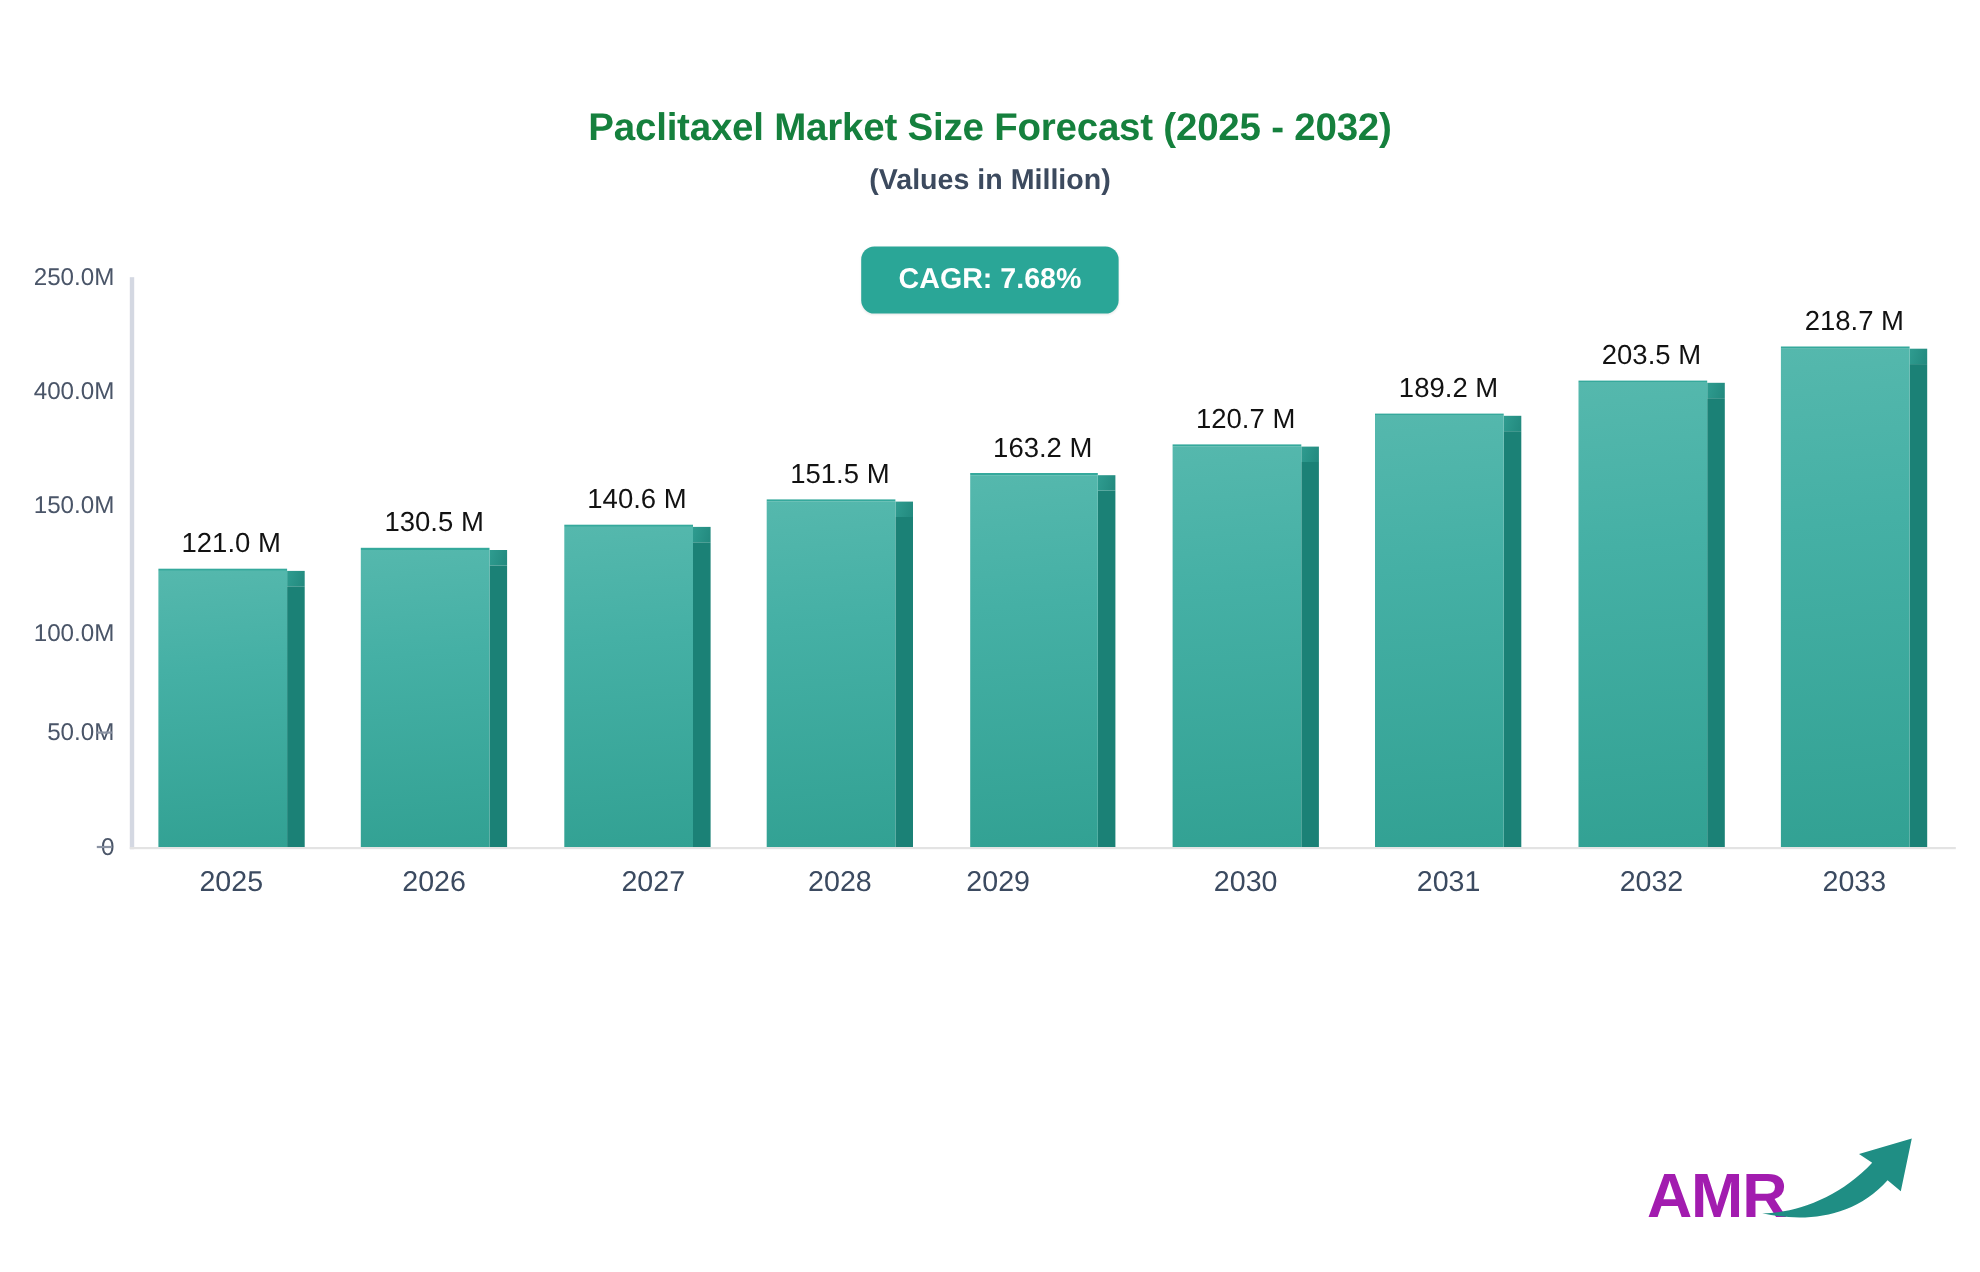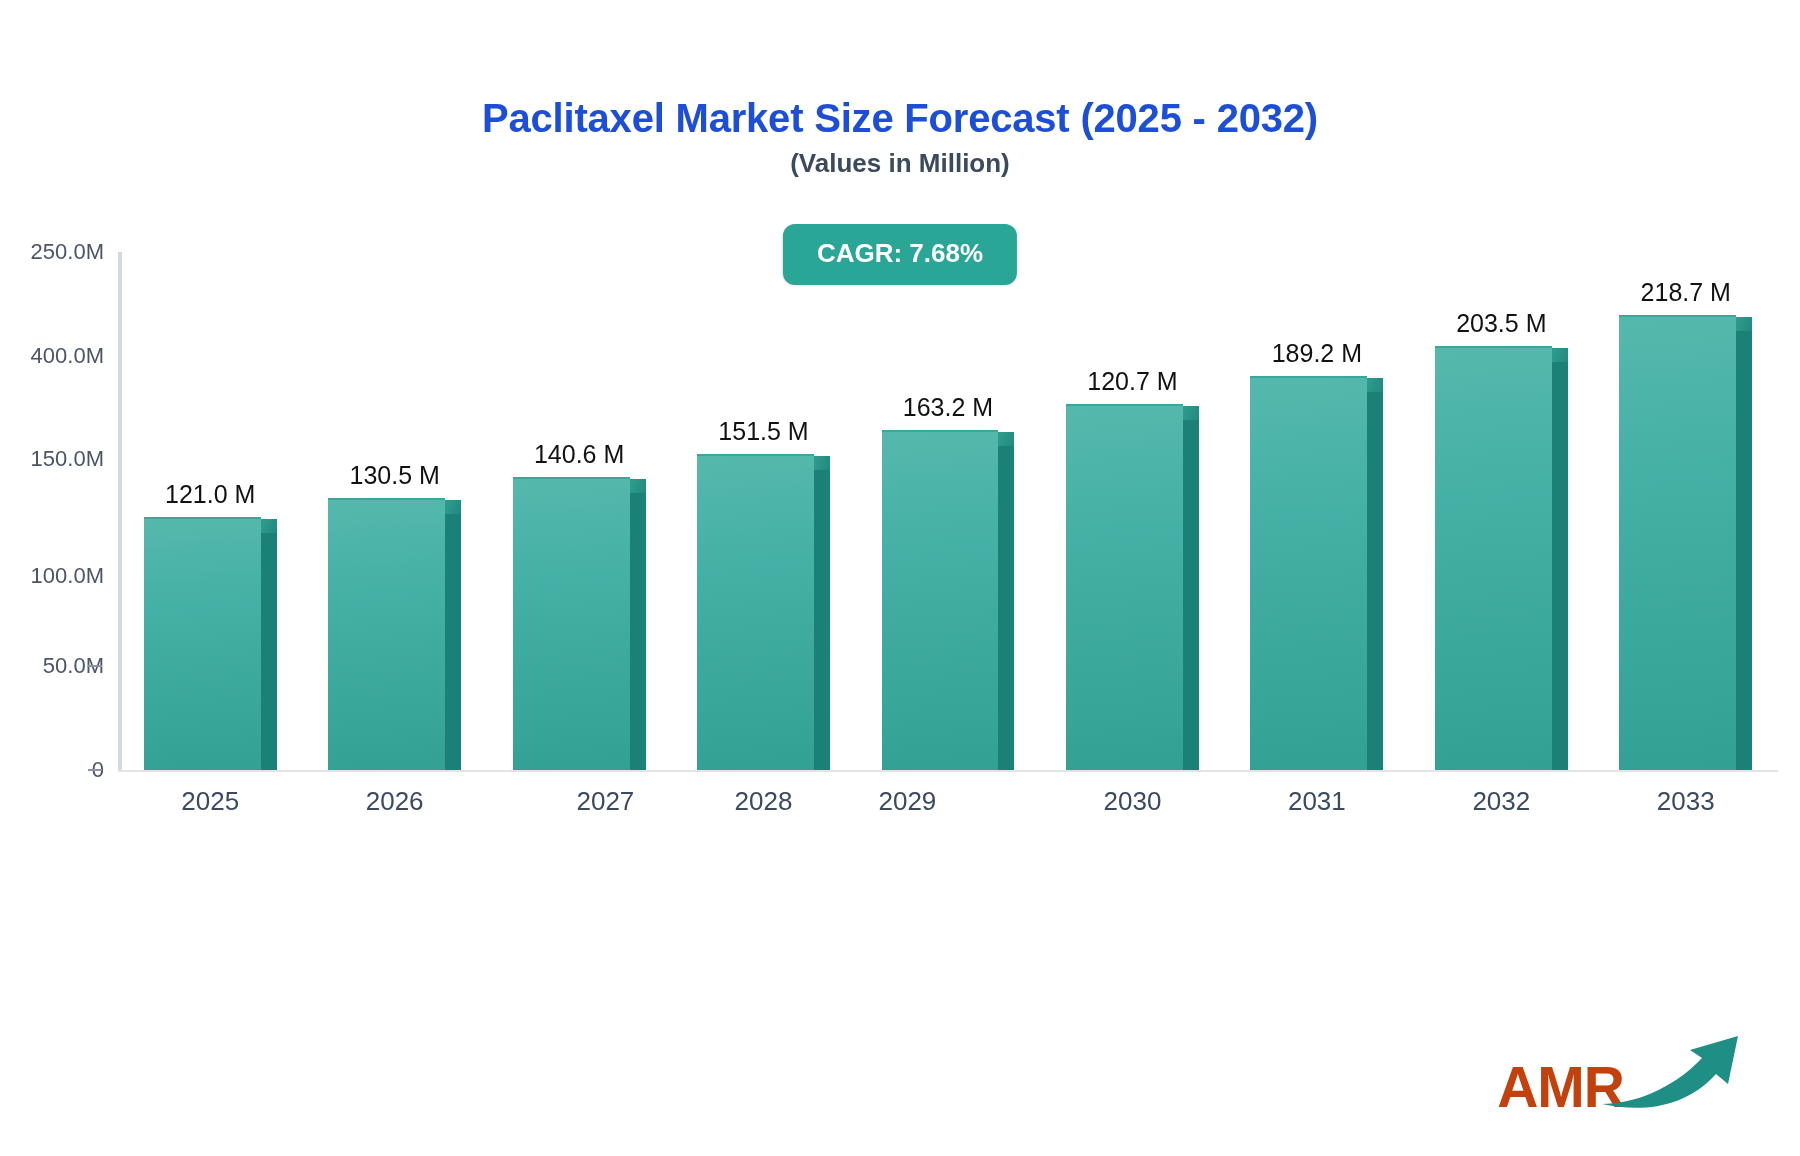--- a/index.html
+++ b/index.html
@@ -8,21 +8,21 @@
     background:#ffffff;
     font-family:"Liberation Sans","DejaVu Sans",sans-serif;
     overflow:hidden;
     position:relative;
   }
 
   
   #chart-title{
     position:absolute;left:0;top:96px;width:1800px;
     text-align:center;
-    font-size:40px;font-weight:bold;color:#1d4ed8;
+    font-size:35px;font-weight:bold;color:#15803d;
     letter-spacing:-0.2px;
   }
   #chart-subtitle{
     position:absolute;left:0;top:148px;width:1800px;
     text-align:center;
     font-size:26px;font-weight:bold;color:#3c4a5e;
   }
   #cagr-badge{
     position:absolute;left:50%;top:224px;transform:translateX(-50%);
     background:#2aa697;
@@ -110,21 +110,21 @@
     font-weight:normal;
   }
 
   
   #amr-logo{
     position:absolute;
     right:52px;bottom:40px;
     display:flex;align-items:flex-end;
   }
   #amr-text{
-    font-size:57px;font-weight:bold;color:#c2410c;
+    font-size:57px;font-weight:bold;color:#a21caf;
     letter-spacing:-1px;line-height:1;
   }
   #amr-arrow{
     margin-left:-26px;margin-bottom:2px;
   }
 </style>
 </head>
 <body>
 
 <div id="chart-title">Paclitaxel Market Size Forecast (2025 - 2032)</div>
@@ -208,19 +208,19 @@
     <svg width="150" height="80" viewBox="0 0 150 80">
       <path d="M4 74 C 34 74, 74 60, 104 28 L 92 20 L 140 6 L 130 54 L 118 44 C 86 80, 40 82, 4 74 Z" fill="#1f8e84"></path>
     </svg>
   </div>
 </div>
 
 <div class="y-tick-dash" style="top: 770px; left: 88px;"></div>
 <div class="y-tick-dash" style="top: 666.4px; left: 88px;"></div>
 <div class="x-tick-label" style="left: 143.822px; width: 132.8px;">2025</div>
 <div class="x-tick-label" style="left: 328.267px; width: 132.8px;">2026</div>
-<div class="x-tick-label" style="left: 539px; width: 132.8px;">2027</div>
+<div class="x-tick-label" style="left: 490px; width: 132.8px; text-align: right;">2027</div>
 <div class="x-tick-label" style="left: 697.156px; width: 132.8px;">2028</div>
 <div class="x-tick-label" style="left: 841px; width: 132.8px;">2029</div>
 <div class="x-tick-label" style="left: 1066.04px; width: 132.8px;">2030</div>
 <div class="x-tick-label" style="left: 1250.49px; width: 132.8px;">2031</div>
 <div class="x-tick-label" style="left: 1434.93px; width: 132.8px;">2032</div>
 <div class="x-tick-label" style="left: 1619.38px; width: 132.8px;">2033</div>
 
 </body></html>

